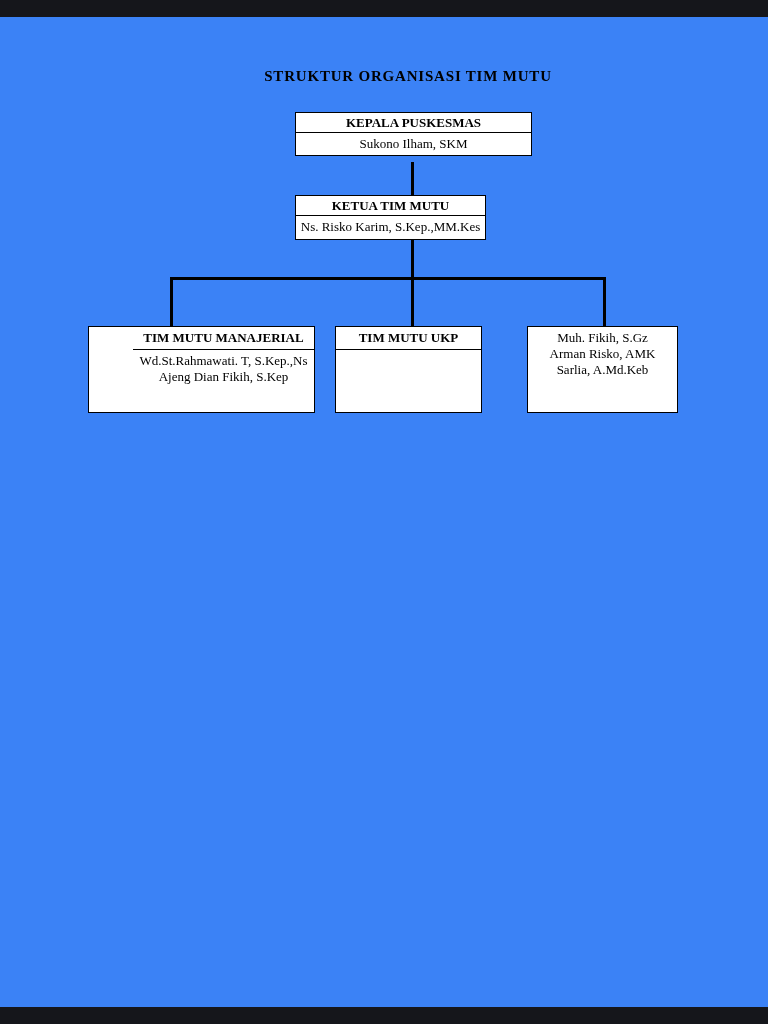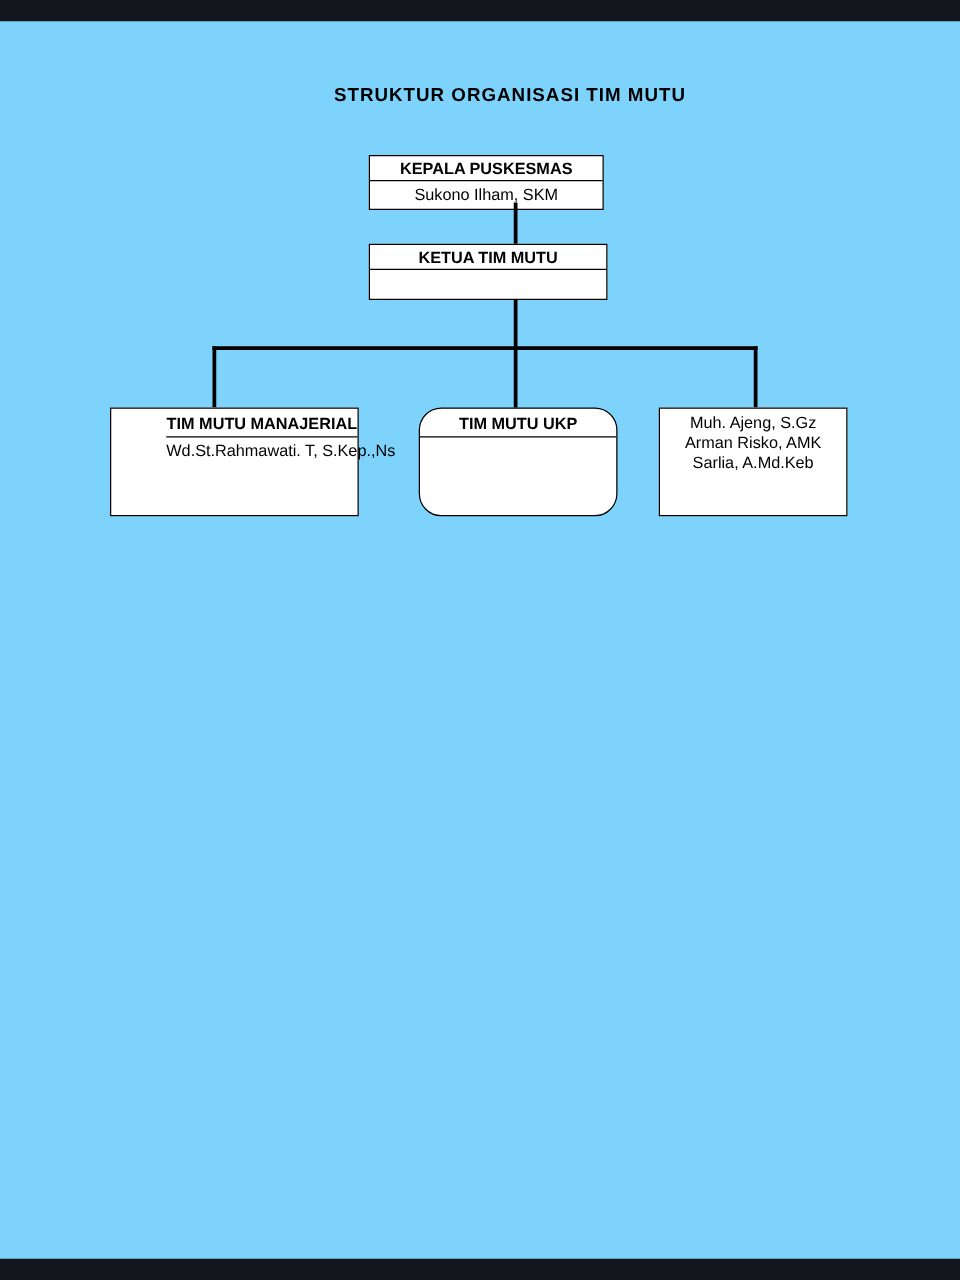--- a/index.html
+++ b/index.html
@@ -4,23 +4,23 @@
 <style>
   html, body {
     margin: 0;
     padding: 0;
     background: #ffffff;
   }
   .page {
     position: relative;
     width: 768px;
     height: 1024px;
-    background: #7dd3fc;
+    background: #3b82f6;
     overflow: hidden;
-    font-family: Liberation Sans, sans-serif;
+    font-family: Liberation Serif, serif;
     color: #000000;
   }
   .letterbox {
     position: absolute;
     left: 0;
     width: 768px;
     height: 17px;
     background: #15161b;
   }
   .letterbox.top { top: 0; }
@@ -64,24 +64,24 @@
     height: 21px;
     display: flex;
     align-items: center;
     justify-content: center;
     white-space: nowrap;
   }
   .node-lg .node-title { height: 23px; }
   .node-lg .node-body { padding-top: 3px; }
   .member { white-space: nowrap; }
 
-  #node-kepala     { left: 295px; top: 124px; width: 188px; height: 44px; }
+  #node-kepala     { left: 295px; top: 112px; width: 237px; height: 44px; }
   #node-ketua      { left: 295px; top: 195px; width: 191px; height: 45px; }
-  #node-manajerial { left:  88px; top: 326px; width: 199px; height: 87px; padding-left: 44px; }
-  #node-ukp        { left: 335px; top: 326px; width: 159px; height: 87px; border-radius: 18px; }
+  #node-manajerial { left:  88px; top: 326px; width: 227px; height: 87px; padding-left: 44px; }
+  #node-ukp        { left: 335px; top: 326px; width: 147px; height: 87px; }
   #node-ukm        { left: 527px; top: 326px; width: 151px; height: 87px; }
 
   .connector {
     position: absolute;
     background: #000000;
   }
   #conn-v1         { left: 411px; top: 162px; width: 3px;   height: 34px; }
   #conn-v2         { left: 411px; top: 240px; width: 3px;   height: 37px; }
   #conn-h          { left: 170px; top: 277px; width: 436px; height: 3px;  }
   #conn-drop-left  { left: 170px; top: 277px; width: 3px;   height: 49px; }
@@ -101,42 +101,46 @@
     <div class="node-title">KEPALA PUSKESMAS</div>
     <div class="node-body">
       <span class="member">Sukono Ilham, SKM</span>
     </div>
   </div>
 
   <div class="connector" id="conn-v1"></div>
 
   <div class="node node-sm" id="node-ketua">
     <div class="node-title">KETUA TIM MUTU</div>
+    <div class="node-body">
+      <span class="member">Ns. Risko Karim, S.Kep.,MM.Kes</span>
+    </div>
   </div>
 
   <div class="connector" id="conn-v2"></div>
   <div class="connector" id="conn-h"></div>
   <div class="connector" id="conn-drop-left"></div>
   <div class="connector" id="conn-drop-mid"></div>
   <div class="connector" id="conn-drop-right"></div>
 
   <div class="node node-lg" id="node-manajerial">
     <div class="node-title">TIM MUTU MANAJERIAL</div>
     <div class="node-body">
       <div class="member">Wd.St.Rahmawati. T, S.Kep.,Ns</div>
+      <div class="member">Ajeng Dian Fikih, S.Kep</div>
     </div>
   </div>
 
   <div class="node node-lg" id="node-ukp">
     <div class="node-title">TIM MUTU UKP</div>
   </div>
 
   <div class="node node-lg" id="node-ukm">
     <div class="node-body">
-      <div class="member">Muh. Ajeng, S.Gz</div>
+      <div class="member">Muh. Fikih, S.Gz</div>
       <div class="member">Arman Risko, AMK</div>
       <div class="member">Sarlia, A.Md.Keb</div>
     </div>
   </div>
 
   <div class="letterbox bottom"></div>
 
 </div>
 
 </body></html>

